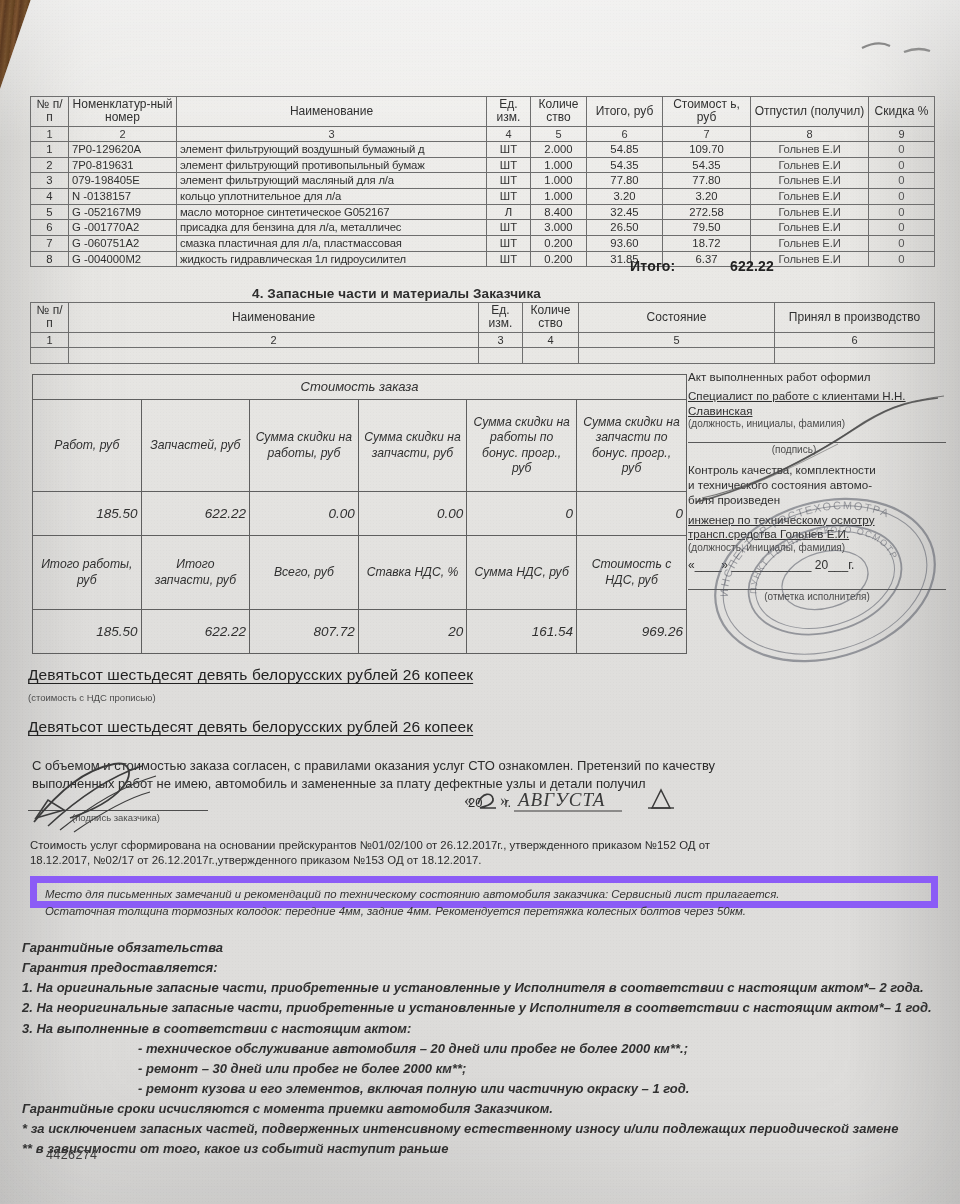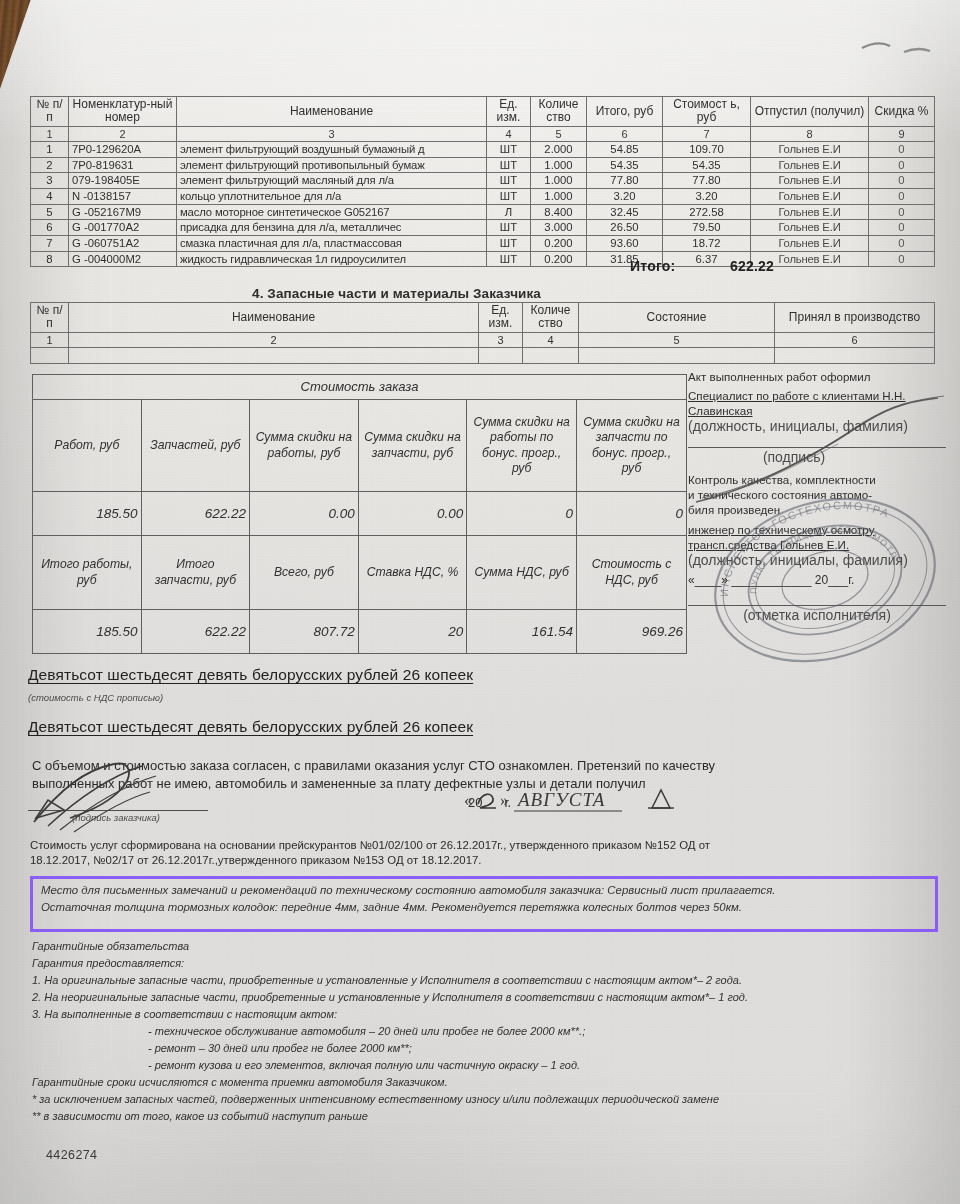--- a/index.html
+++ b/index.html
@@ -81,45 +81,45 @@
   #costwrap { position:absolute; left:32px; top:374px; width:655px; }
   #cost { font-size:12.5px;font-style:italic; }
   #cost td, #cost th { border:1px solid #5f5f5f; }
   #cost .top { height:25px; font-size:13px; }
   #cost .hrow td { height:92px; font-size:12.2px; line-height:1.25; padding:2px 4px; }
   #cost .vrow td { height:44px; font-size:13.5px;text-align:right; }
   #cost .hrow2 td { height:74px; font-size:12.2px; line-height:1.25; padding:2px 4px; }
   
   #rsig { position:absolute; left:688px; top:370px; width:258px; font-size:11.6px; line-height:1.28; color:#2f2f2f; }
   #rsig .u { text-decoration:underline; }
-  #rsig .small { font-size:14px; color:#4b4b4b; }
+  #rsig .small { font-size:10px; color:#4b4b4b; }
   #rsig .rule { border-bottom:1px solid #595959; height:1px; margin:11px 0 1px 0; }
   #rsig .ctr { text-align:center; }
   
   .words {
     position:absolute; font-size:15.5px; color:#222;
     text-decoration:underline; text-underline-offset:3px; letter-spacing:.1px;
   }
-  .tiny { position:absolute; font-size:9.5px; color:#4b4b4b;font-style:italic; }
+  .tiny { position:absolute; font-size:9.5px; color:#4b4b4b; }
   .body-t { position:absolute; font-size:12.4px; color:#2b2b2b; line-height:1.35; }
   #consent { left:32px; top:757px; width:905px; font-size:13px; }
   #sigline { position:absolute; left:28px; top:810px; width:180px; border-bottom:1px solid #4d4d4d; }
   #sigcap { left:72px; top:812px; }
   #datestamp { position:absolute; left:468px; top:795px; font-size:13px; color:#2b2b2b; }
   #price-note { left:30px; top:838px; width:910px; font-size:11.4px; }
   
   #remarks {
-    position:absolute; left:30px; top:876px; width:908px; height:56px;
-    border:3px solid #8b5cf6;
+    position:absolute; left:30px; top:876px; width:908px; height:32px;
+    border:7px solid #8b5cf6;
     font-style:italic; font-size:11.4px; color:#333; line-height:1.45;
     padding:3px 8px;
   }
   
-  #warr { position:absolute; left:32px; top:938px; width:920px;
-          font-style:italic; font-size:11px; color:#303030; line-height:1.55; }
+  #warr { position:absolute; left:22px; top:938px; width:920px;
+          font-style:italic; font-size:13px; color:#303030; line-height:1.55;font-weight:bold; }
   #warr .ind { padding-left:116px; }
   #docno { position:absolute; left:46px; top:1148px; font-size:12.5px; color:#3a3a3a; letter-spacing:.4px; }
   
   .hw { position:absolute; pointer-events:none; }
   svg { overflow:visible; }
 </style>
 </head>
 <body>
 
 <div id="desk"></div>

